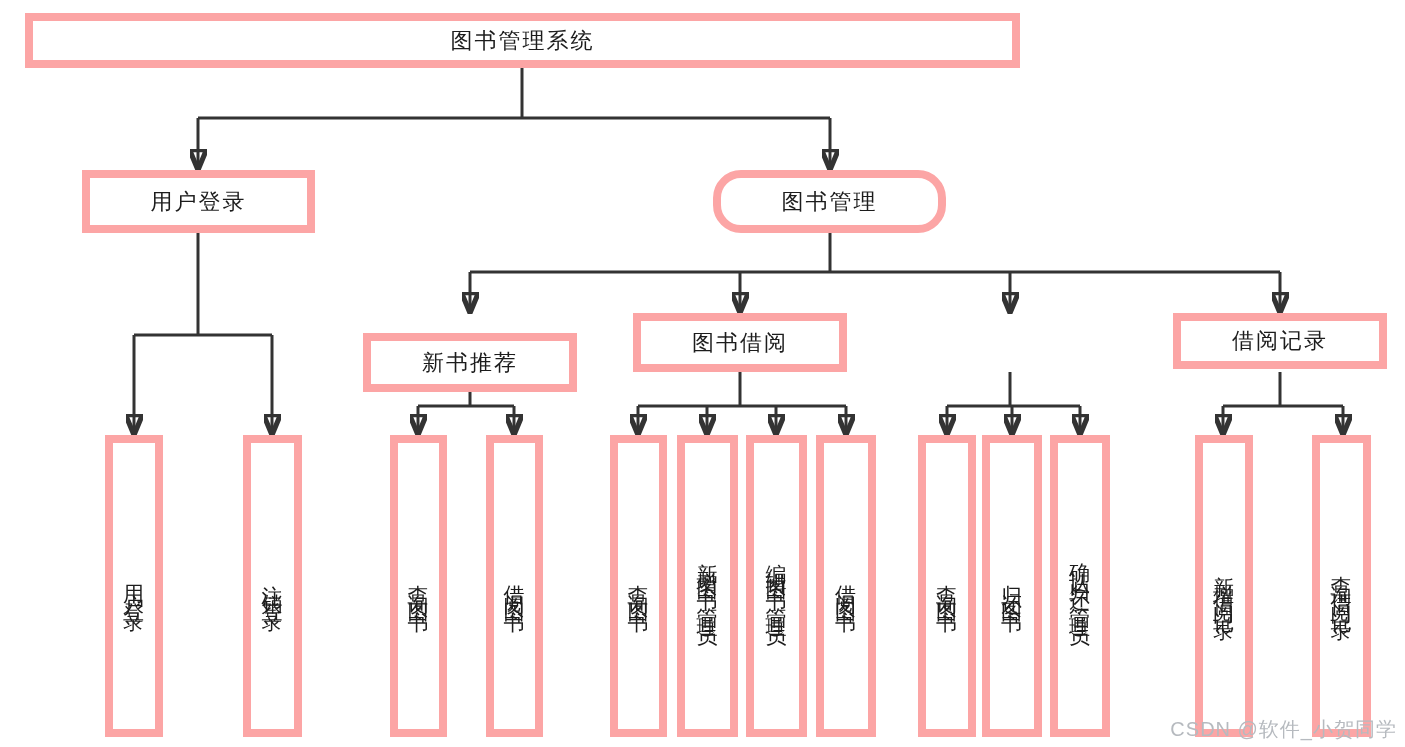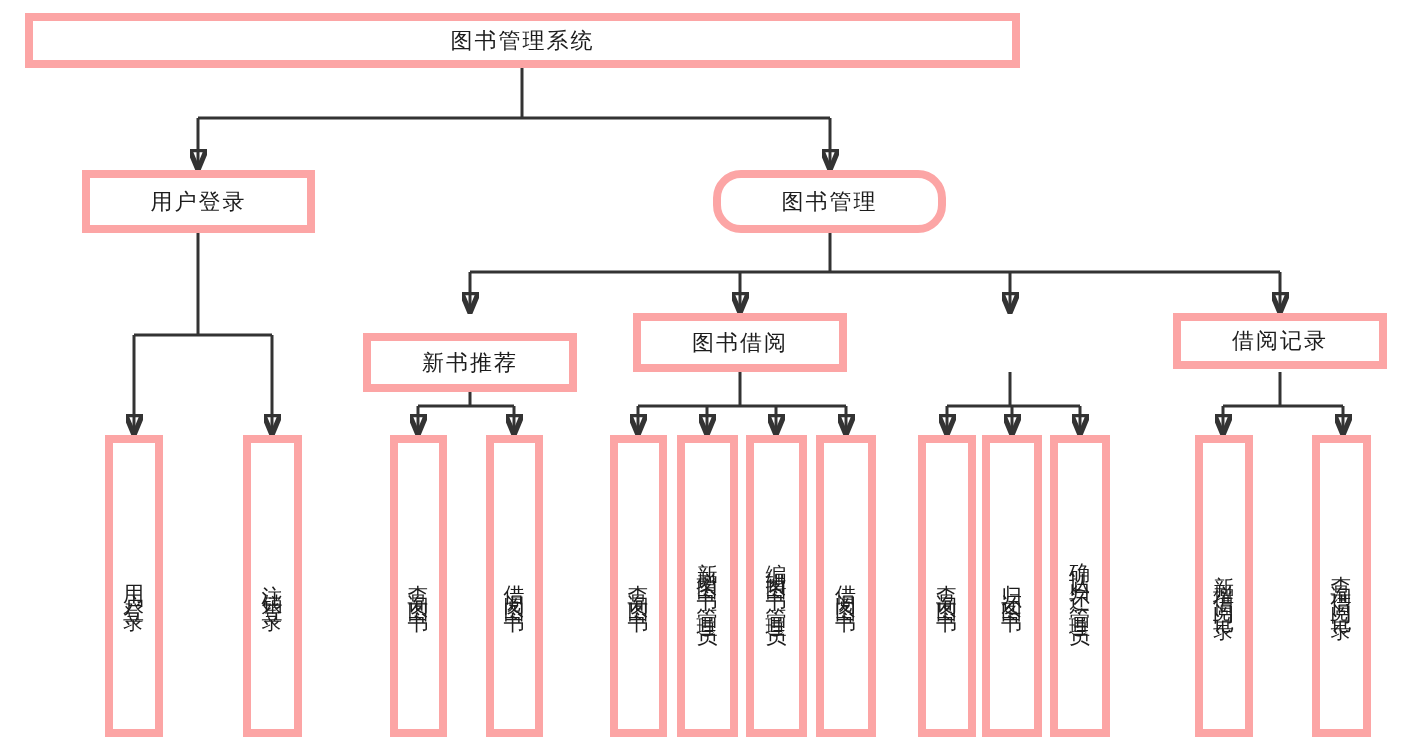--- a/index.html
+++ b/index.html
@@ -131,14 +131,15 @@
   <div class="box vbox" style="left:746px; top:435px; width:61px; height:302px;">编辑图书（管理员）</div>
   <div class="box vbox" style="left:816px; top:435px; width:60px; height:302px;">借阅图书</div>
 
   <div class="box vbox" style="left:918px; top:435px; width:58px; height:302px;">查询图书</div>
   <div class="box vbox" style="left:982px; top:435px; width:60px; height:302px;">归还图书</div>
   <div class="box vbox" style="left:1050px; top:435px; width:60px; height:302px;">确认归还（管理员）</div>
 
   <div class="box vbox" style="left:1195px; top:435px; width:58px; height:302px;">新增借阅记录</div>
   <div class="box vbox" style="left:1312px; top:435px; width:59px; height:302px;">查询借阅记录</div>
 
+  <div class="watermark">CSDN @软件_小贺同学</div>
 
 </div>
 
 </body></html>

